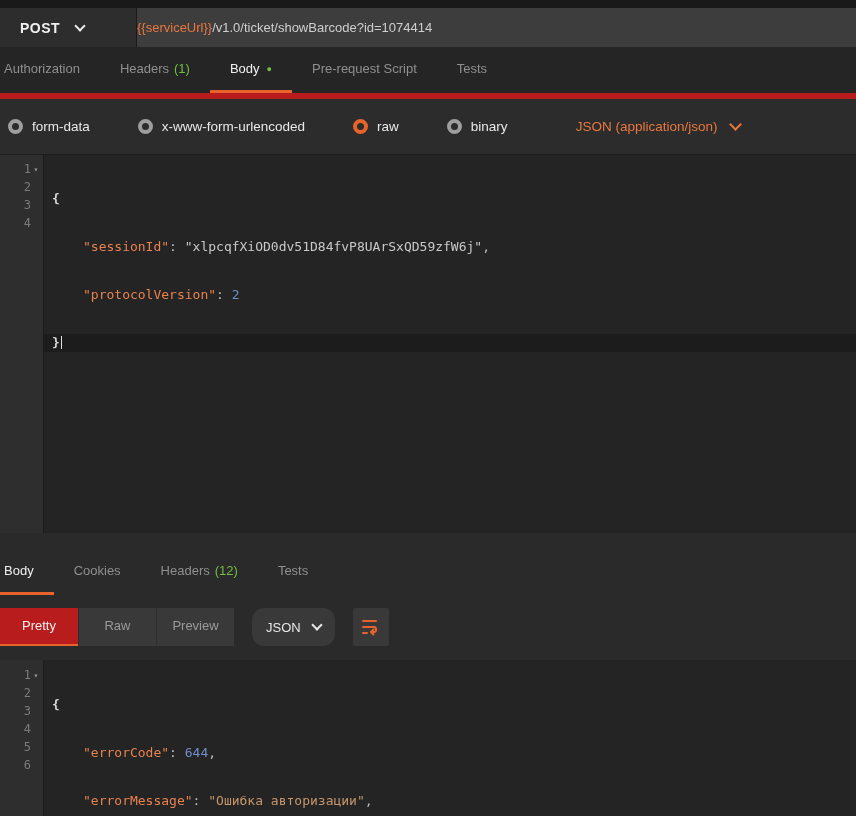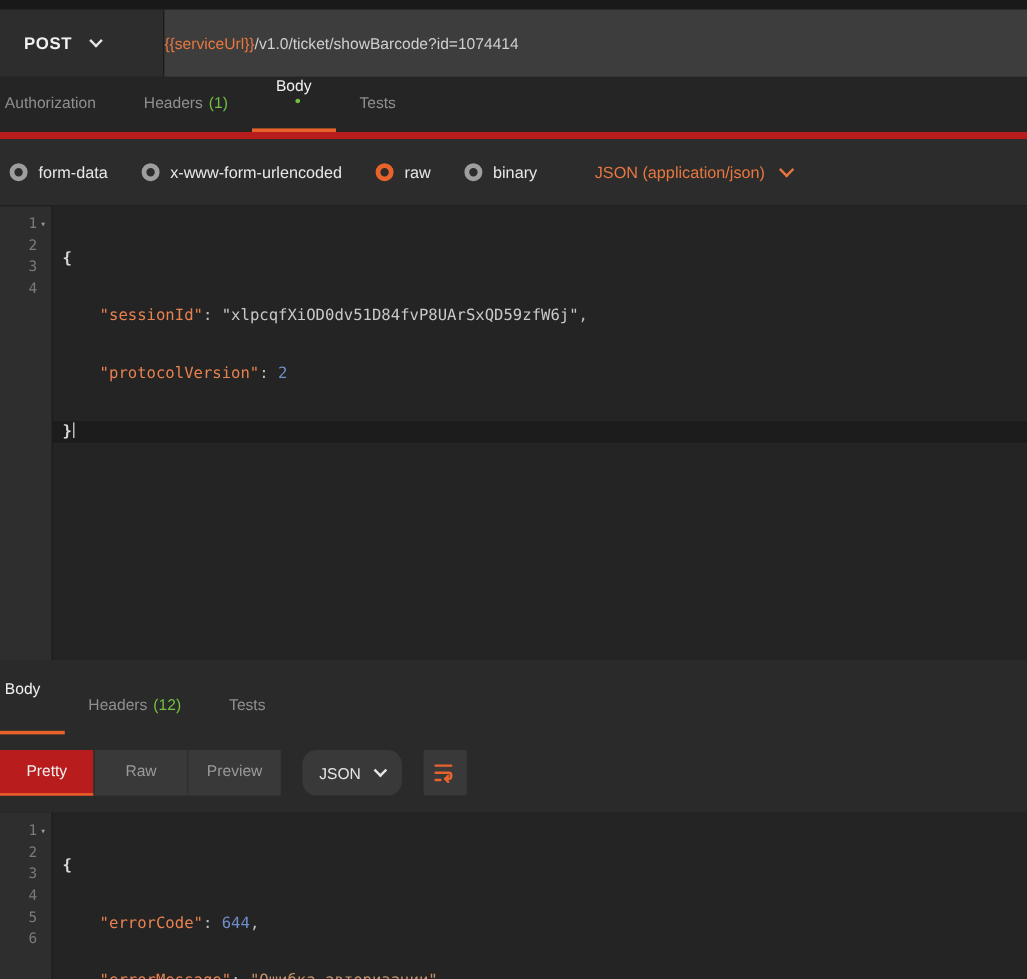--- a/index.html
+++ b/index.html
@@ -2,45 +2,45 @@
 <html><head>
 <meta charset="utf-8">
 <style>
   * { box-sizing: border-box; margin: 0; padding: 0; }
   body { background:#2b2b2b; font-family:"Liberation Sans", sans-serif; }
   .app { width:856px; height:816px; overflow:hidden; display:flex; flex-direction:column; background:#2b2b2b; }
 
   .top-strip { height:8px; background:#191919; flex:none; }
 
   
-  .request-bar { height:56px; flex:none; display:flex; background:#1f1f1f; }
+  .request-bar { height:39px; flex:none; display:flex; background:#1f1f1f; }
   .method { width:137px; flex:none; background:#2d2d2d; border-right:1px solid #1a1a1a;
             display:flex; align-items:center; padding-left:20px; cursor:pointer; }
   .method-label { color:#f0f0f0; font-size:14px; font-weight:bold; letter-spacing:.5px; }
   .chev { display:inline-block; width:8px; height:8px; border-right:2px solid currentColor;
           border-bottom:2px solid currentColor; transform:rotate(45deg); margin-top:-4px; }
   .method .chev { color:#e6e6e6; margin-left:16px; }
   .url { flex:1; background:#3d3d3d; display:flex; align-items:center; 
          font-size:13px; cursor:text; }
   .url-var { color:#e8773f; }
   .url-rest { color:#cfcfcf; }
 
   
   .tabs { display:flex; align-items:stretch; }
   .req-tabs { height:52px; flex:none; background:#252525; border-bottom:6px solid #b91c1c; }
   .tab { display:flex; align-items:center; padding:0 20px; font-size:13px; color:#8f8f8f;
          cursor:pointer; border-bottom:3px solid transparent; }
   .tab:first-child { padding-left:4px; }
-  .tab.active { color:#f0f0f0; border-bottom-color:#e8632c;flex-direction:column; }
+  .tab.active { color:#f0f0f0; border-bottom-color:#e8632c; }
   .count { color:#71bf44; margin-left:5px; }
   .dot { color:#71bf44; font-size:9px; margin-left:7px; }
 
   
   .options-row { height:56px; flex:none; background:#2c2c2c; display:flex; align-items:center;
-                 padding-left:8px; border-bottom:1px solid #1e1e1e; }
+                 padding-left:8px; border-bottom:1px solid #1e1e1e;gap:20px; }
   .radio-item { display:flex; align-items:center; margin-right:28px; cursor:pointer; }
   .radio { width:15px; height:15px; border-radius:50%; border:4px solid #9e9e9e; background:transparent; flex:none; }
   .radio.selected { border-color:#e8632c; }
   .radio-label { color:#e8e8e8; font-size:13.5px; margin-left:9px; }
   .content-type { display:flex; align-items:center; color:#e8773f; font-size:13.5px;
                   margin-left:20px; cursor:pointer; }
   .content-type .chev { margin-left:14px; width:9px; height:9px; }
 
   
   .editor { display:flex; background:#242424; font-family:"DejaVu Sans Mono", monospace; font-size:13px; }
@@ -101,20 +101,23 @@
     </div>
     <div class="tab">
       <span>Headers</span>
       <span class="count">(1)</span>
     </div>
     <div class="tab active">
       <span>Body</span>
       <span class="dot">●</span>
     </div>
     <div class="tab">
+      <span>Pre-request Script</span>
+    </div>
+    <div class="tab">
       <span>Tests</span>
     </div>
   </div>
 
   <div class="options-row">
     <div class="radio-item">
       <span class="radio"></span>
       <span class="radio-label">form-data</span>
     </div>
     <div class="radio-item">
@@ -159,20 +162,23 @@
       <div class="crow"><span class="tok key ind">"sessionId"</span><span class="tok punc">: </span><span class="tok str">"xlpcqfXiOD0dv51D84fvP8UArSxQD59zfW6j"</span><span class="tok punc">,</span></div>
       <div class="crow"><span class="tok key ind">"protocolVersion"</span><span class="tok punc">: </span><span class="tok num">2</span></div>
       <div class="crow active-line"><span class="tok brace">}</span><span class="caret"></span></div>
     </div>
   </div>
 
   <div class="resp">
     <div class="tabs resp-tabs">
       <div class="tab active">
         <span>Body</span>
+      </div>
+      <div class="tab">
+        <span>Cookies</span>
       </div>
       <div class="tab">
         <span>Headers</span>
         <span class="count">(12)</span>
       </div>
       <div class="tab">
         <span>Tests</span>
       </div>
     </div>
 

